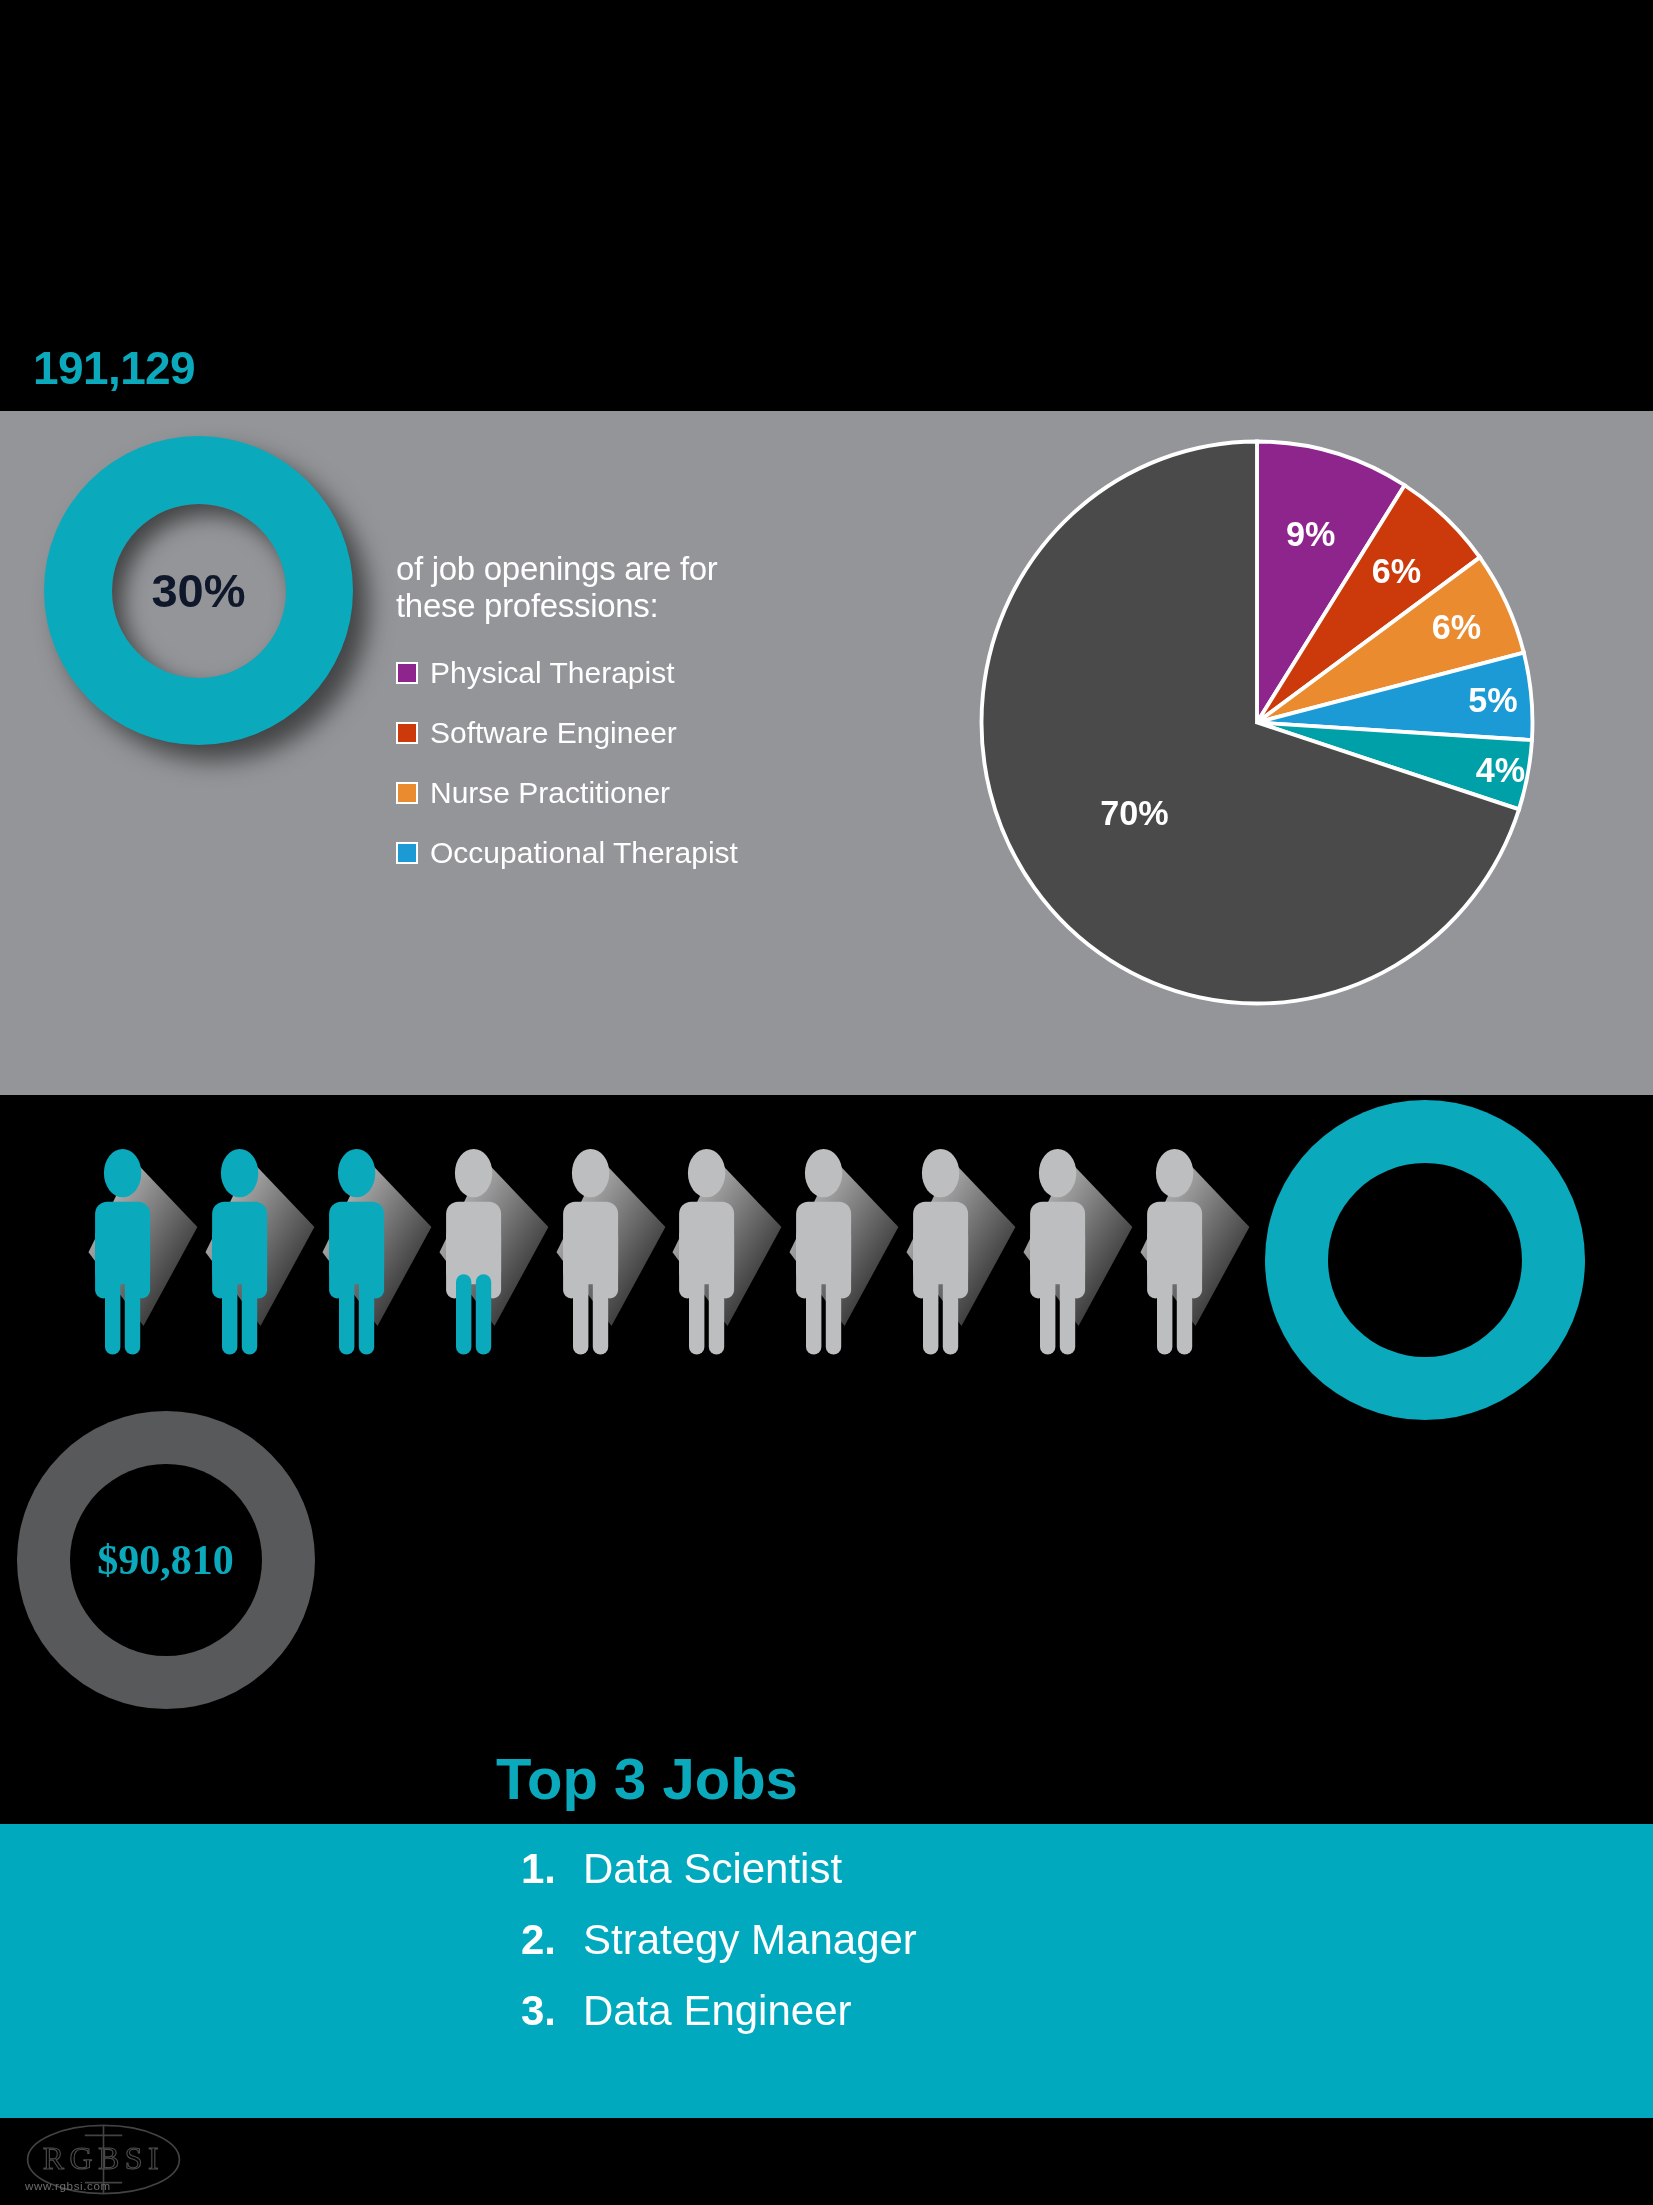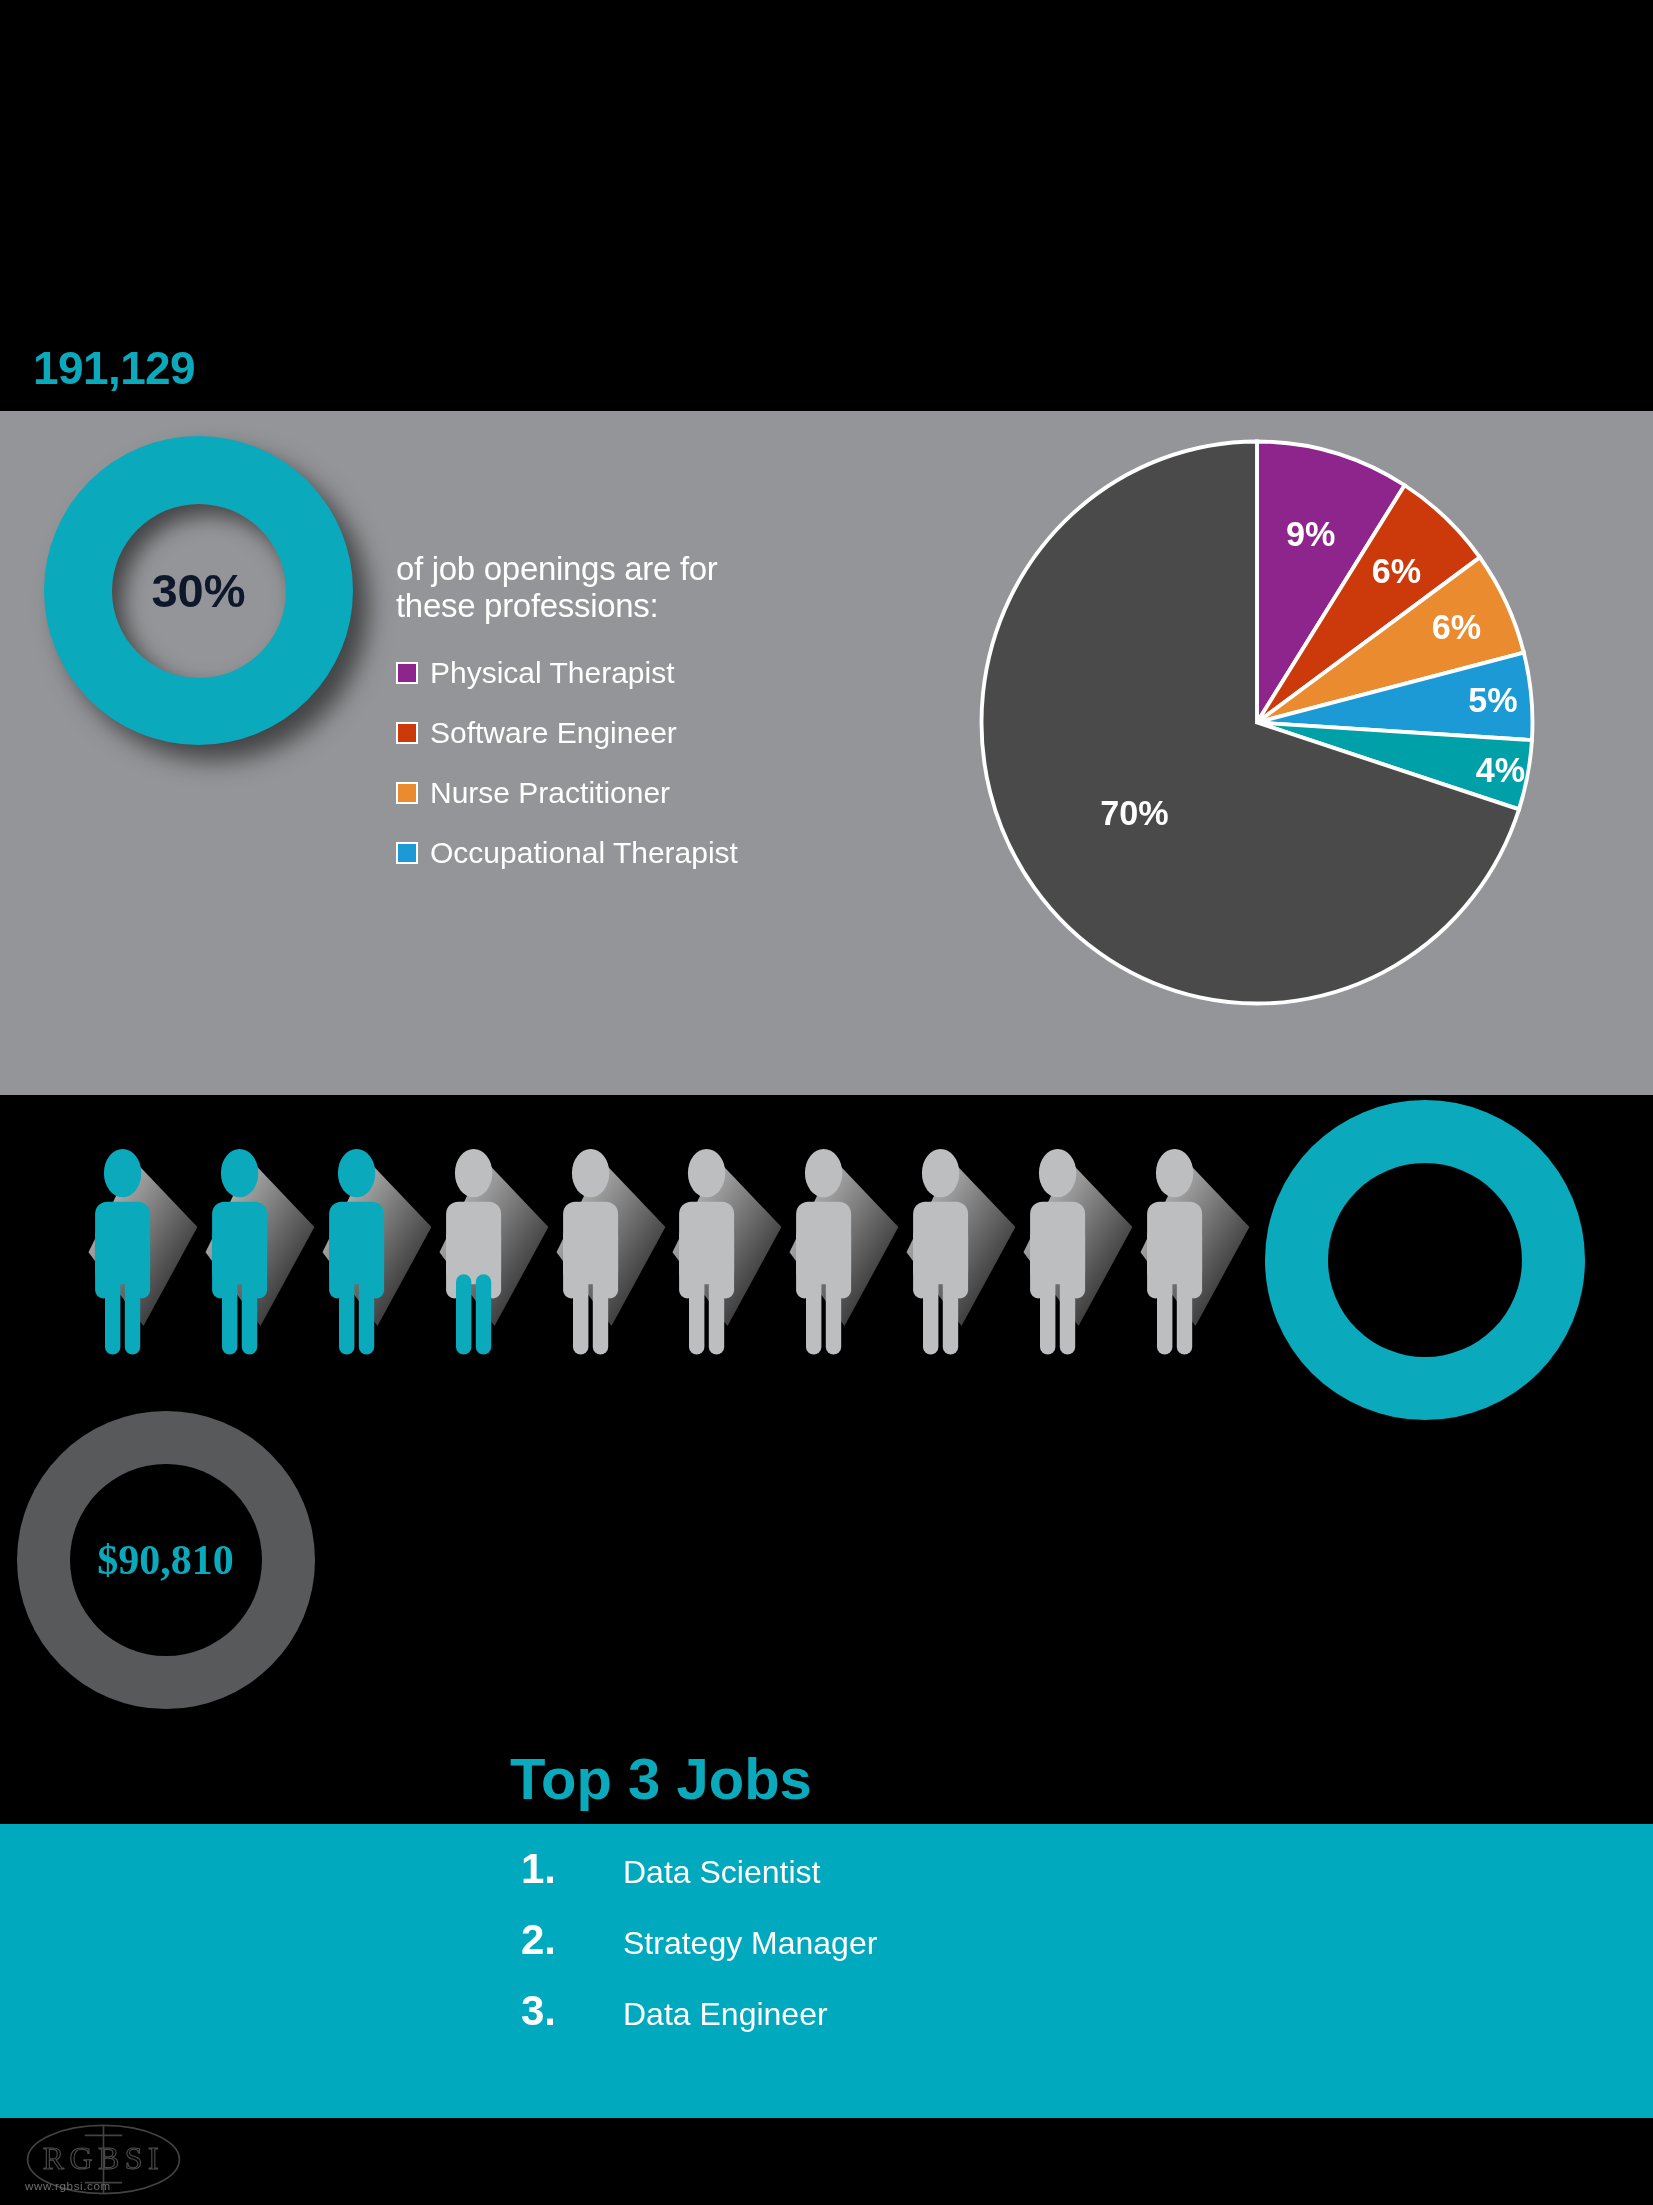--- a/index.html
+++ b/index.html
@@ -80,31 +80,31 @@
     display:flex;align-items:center;justify-content:center;font-family:Liberation Serif, serif;
   }
   #donut-salary-hole{
     width:192px;height:192px;border-radius:50%;background:#000;
     display:flex;align-items:center;justify-content:center;
   }
   #donut-salary-label{font-size:42px;font-weight:bold;color:#0BA9BC;line-height:1;}
 
   
   #top3-title{
-    position:absolute;left:510px;top:1750px;
+    position:absolute;left:496px;top:1750px;
     font-size:58px;font-weight:bold;color:#0BA9BC;line-height:1;
   }
   #teal-bar{position:absolute;left:0;top:1824px;width:1654px;height:294px;background:#00A9BD;}
   #jobs-list{position:absolute;left:521px;top:1848px;width:1103px;}
   .job-row{display:flex;align-items:baseline;height:71px;}
   .job-num{
     font-size:42px;font-weight:bold;color:#ffffff;margin-right:12px;
     line-height:1;min-width:50px;
   }
-  .job-name{font-size:32px;font-weight:300;color:#ffffff;line-height:1;margin-left:40px;}
+  .job-name{font-size:42px;font-weight:300;color:#ffffff;line-height:1;}
 
   
   #watermark{
     position:absolute;left:21px;top:2121px;width:165px;height:77px;
     opacity:0.55;
   }
   #watermark svg{width:100%;height:100%;display:block;}
   #watermark-url{
     position:absolute;left:25px;top:2179px;
     font-size:11.6px;color:#6d6d6d;letter-spacing:0.6px;

